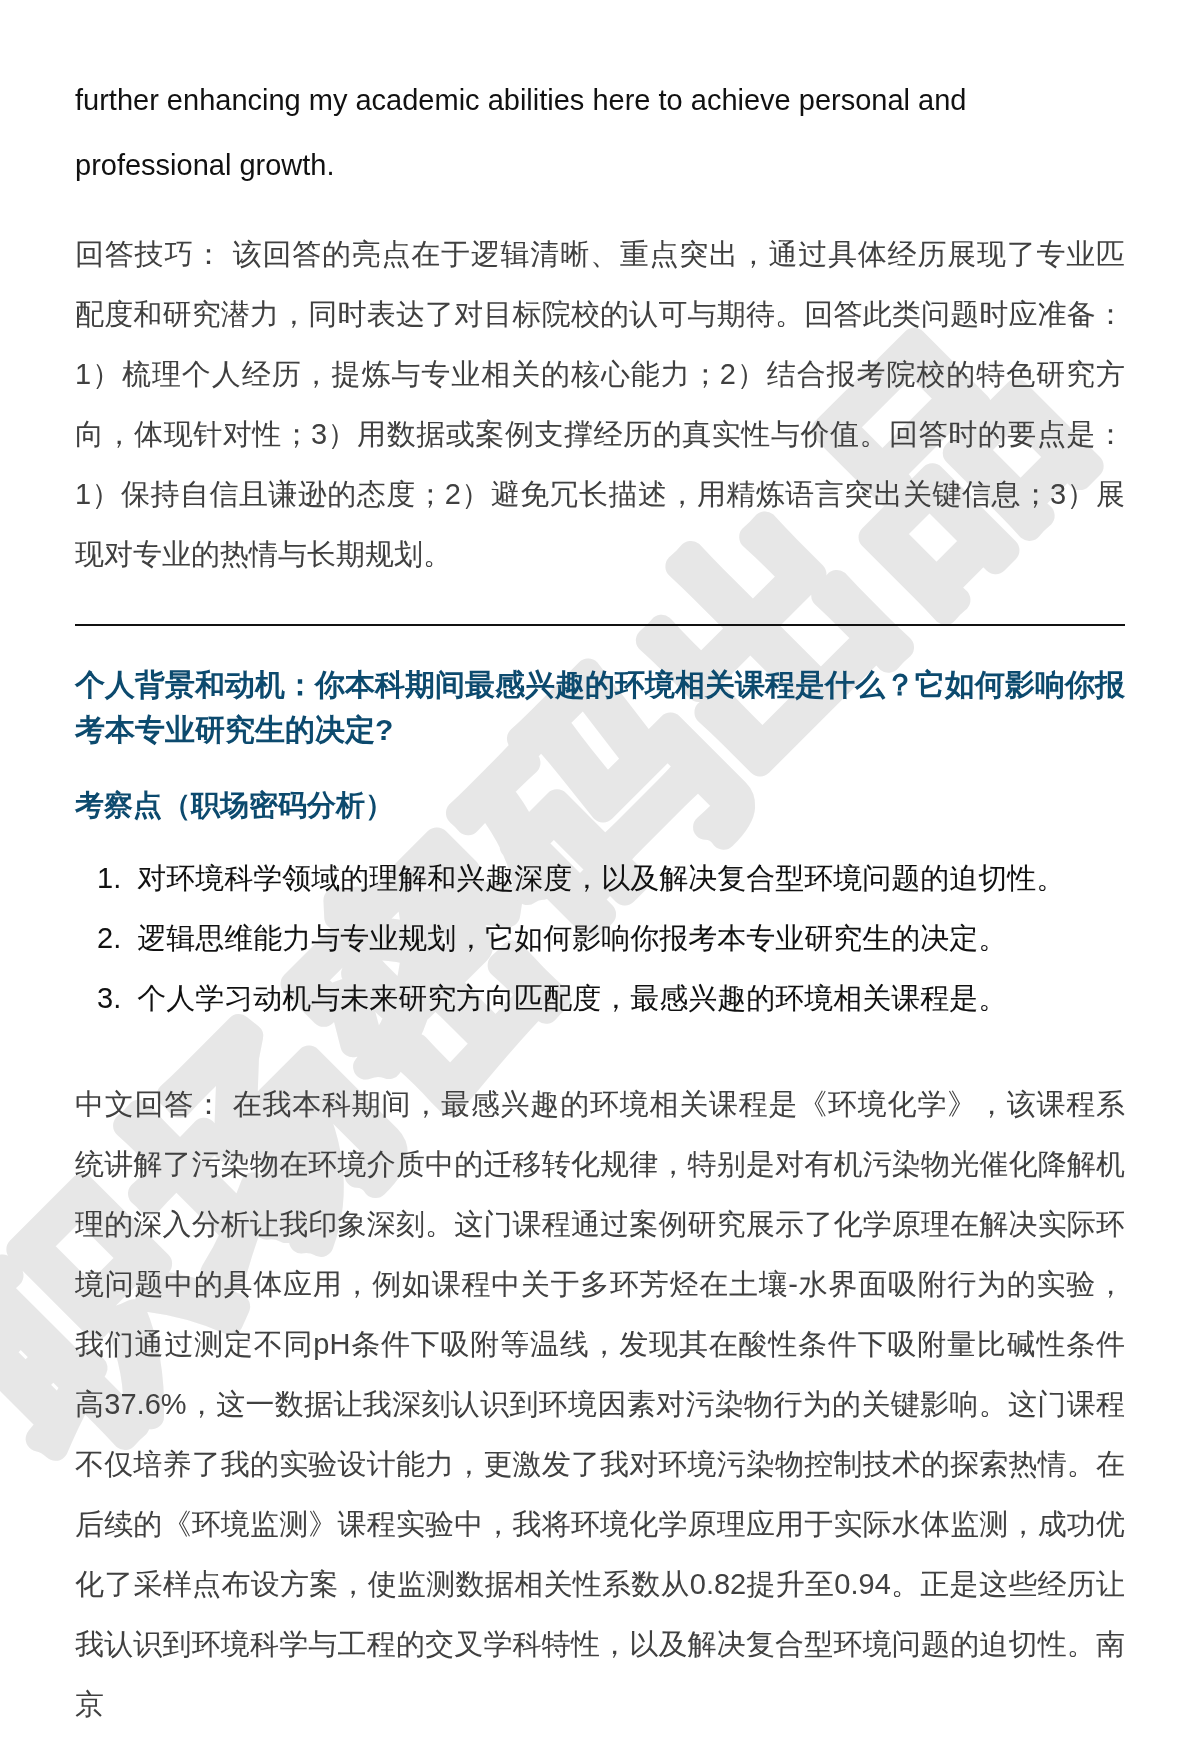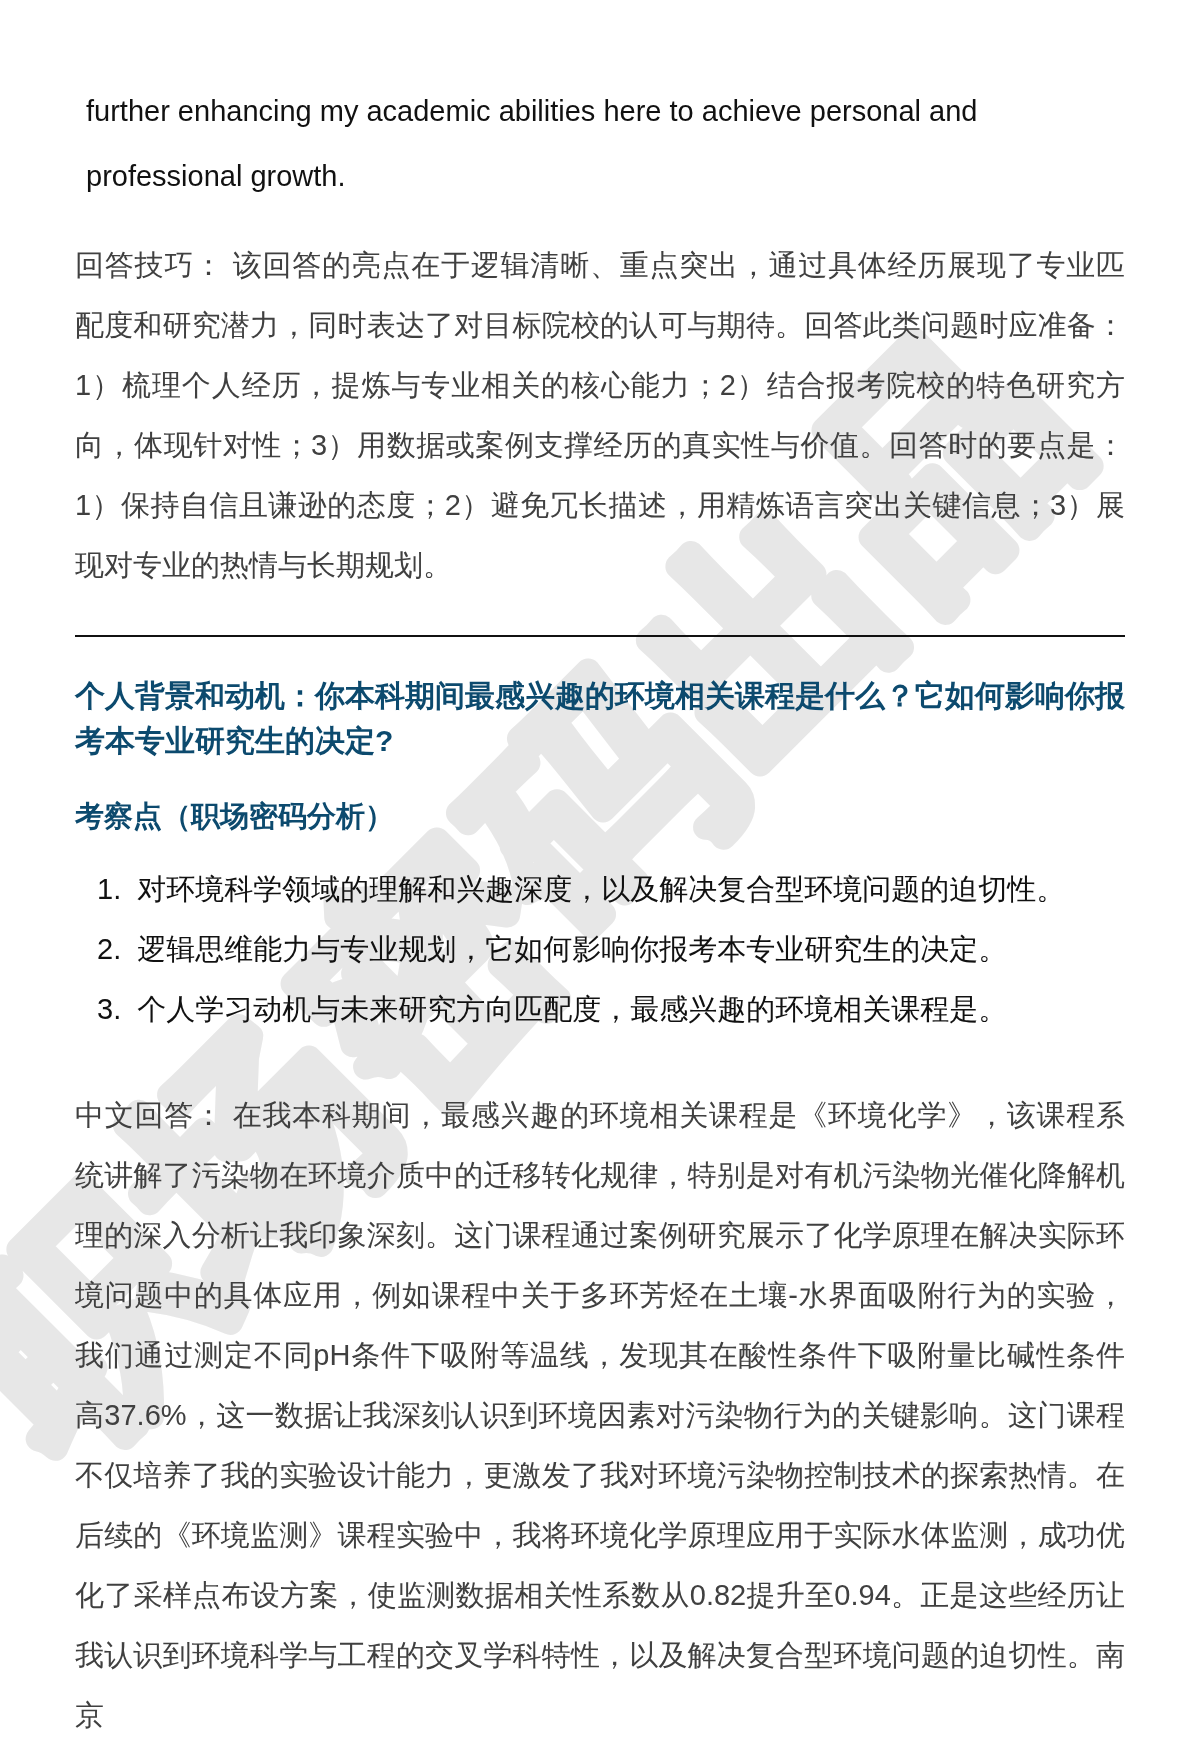--- a/index.html
+++ b/index.html
@@ -27,21 +27,21 @@
   .para {
     font-size: 29px;
     line-height: 60px;
     margin: 0;
     text-align: justify;
     color: #404040;
   }
   .para-en {
     font-size: 29px;
     line-height: 65px;
-    margin: 11px;
+    margin: 0;
     color: #111111;
   }
   .tips-para { margin-top: 26px; }
   .divider {
     border: none;
     border-top: 2px solid #111111;
     margin: 40px 0 0 0;
   }
   .q-heading {
     margin-top: 36px;

